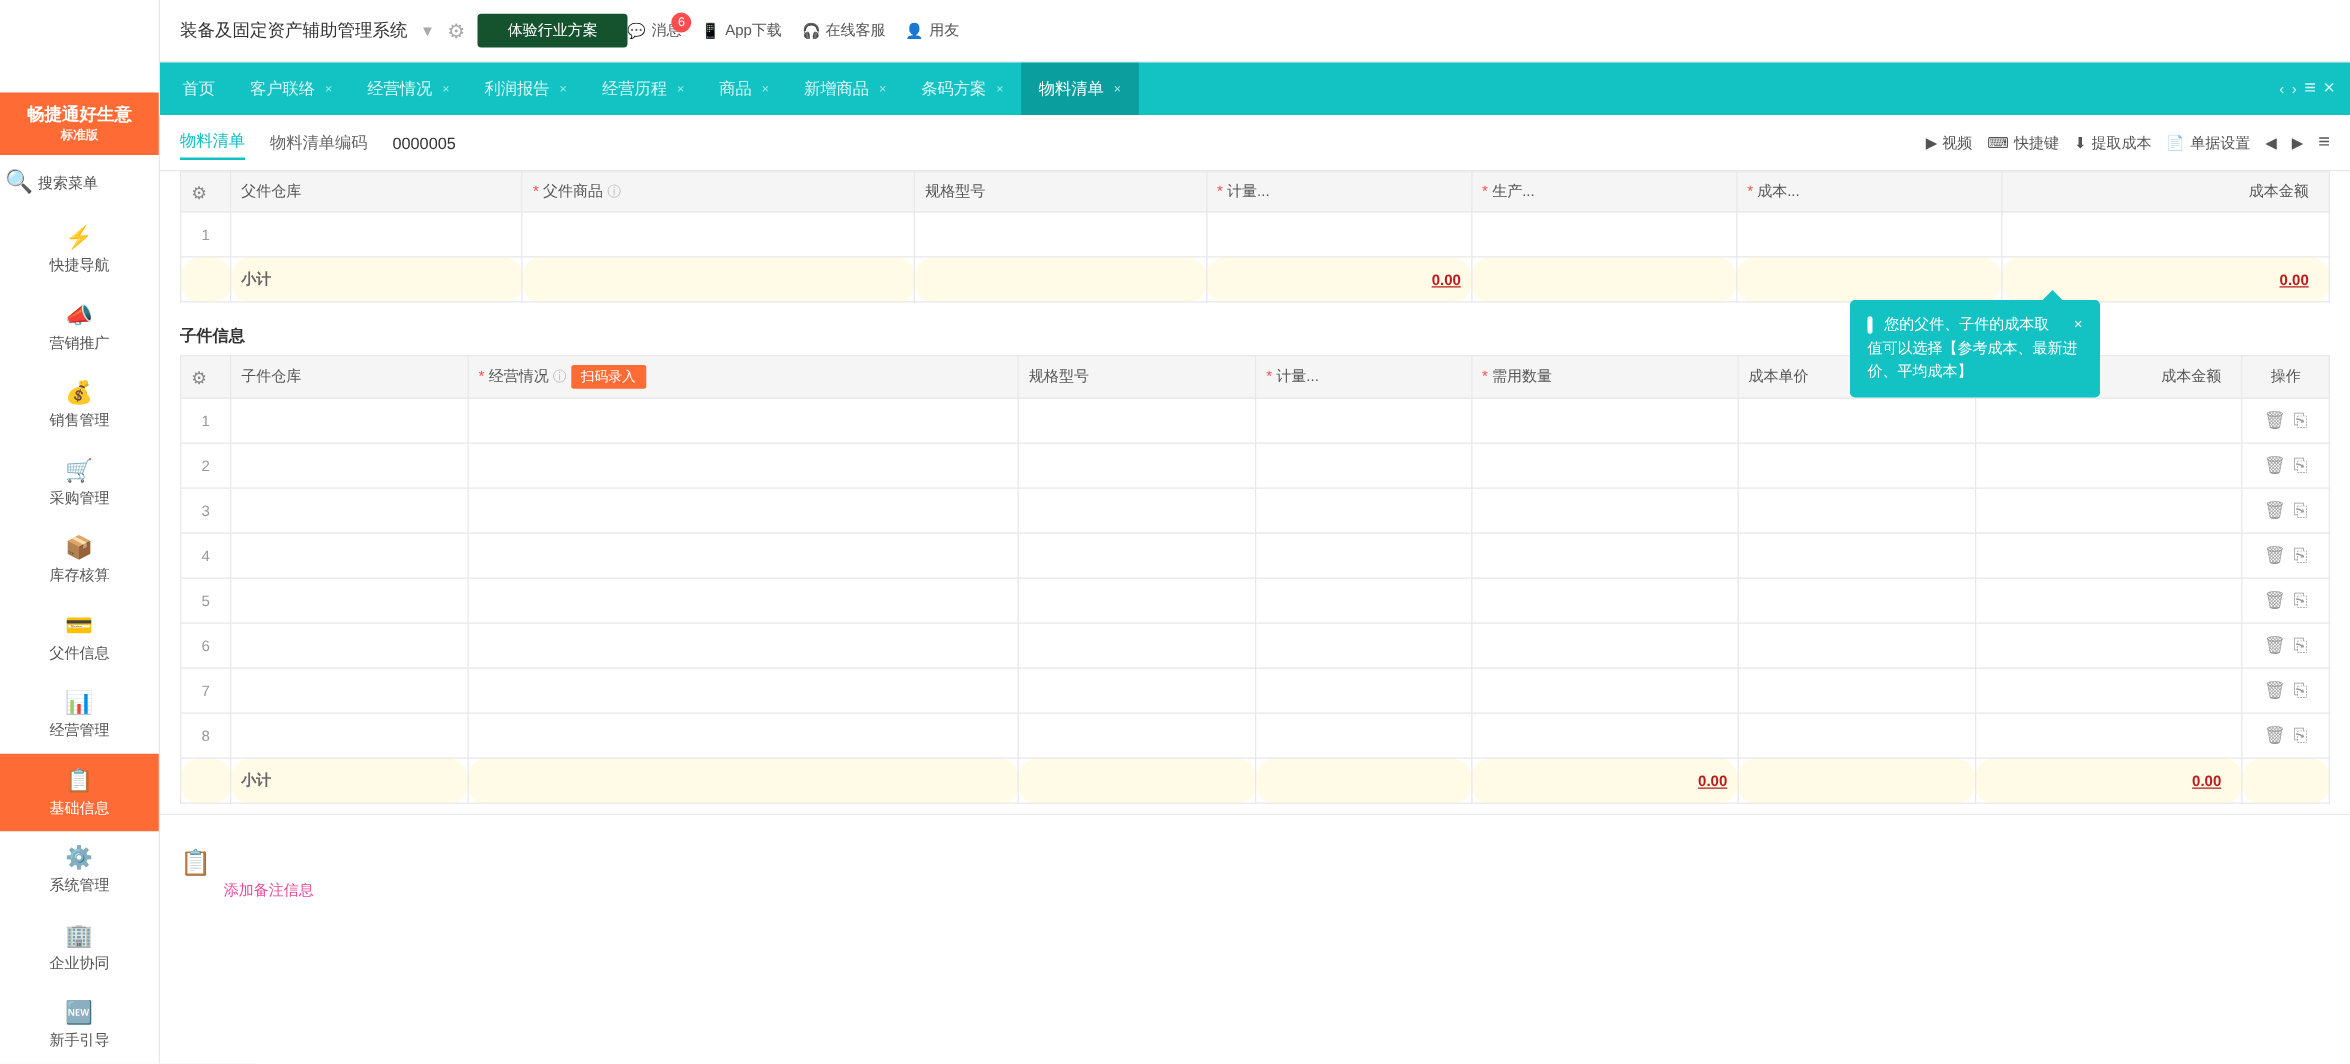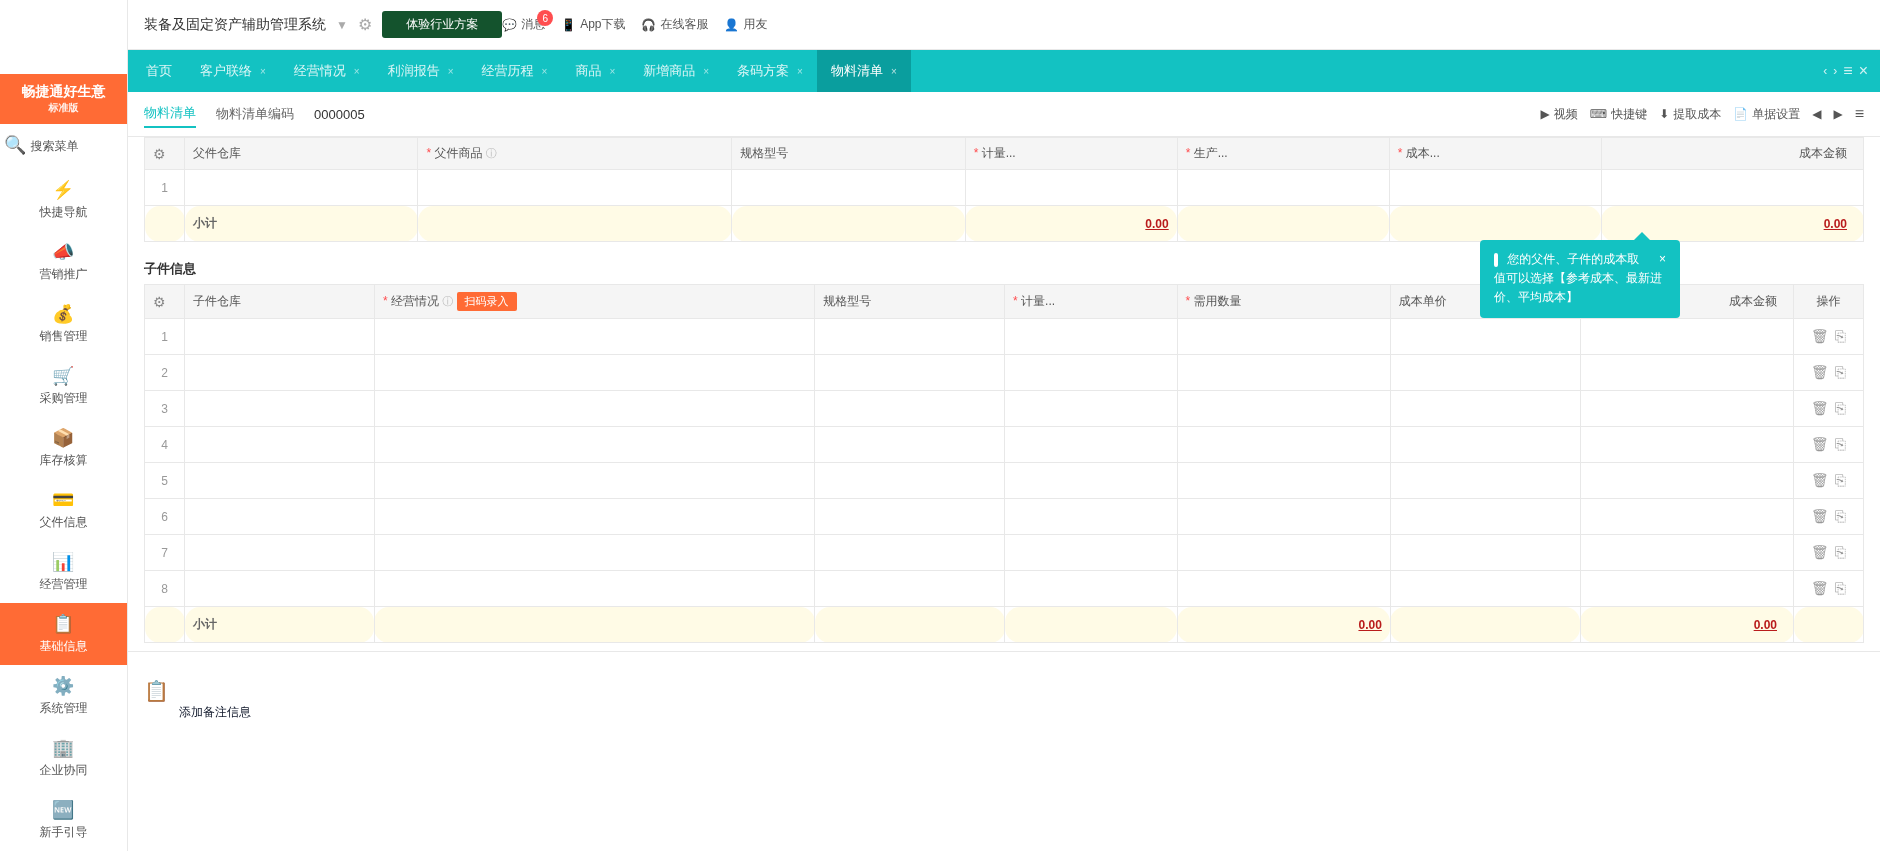--- a/index.html
+++ b/index.html
@@ -298,21 +298,21 @@
       border-top: 1px solid #e8e8e8;
       display: flex;
       align-items: center;
       gap: 10px;
     }
     .bottom-icon {
       color: #13c2c2;
       font-size: 20px;
     }
     .bottom-text {
-      color: #0f172a;
+      color: #ec4899;
       font-size: 12px;
       margin-top: 44px;
     }
 
     
     .gear-th {
       cursor: pointer;
       color: #888;
       font-size: 14px;
     }

